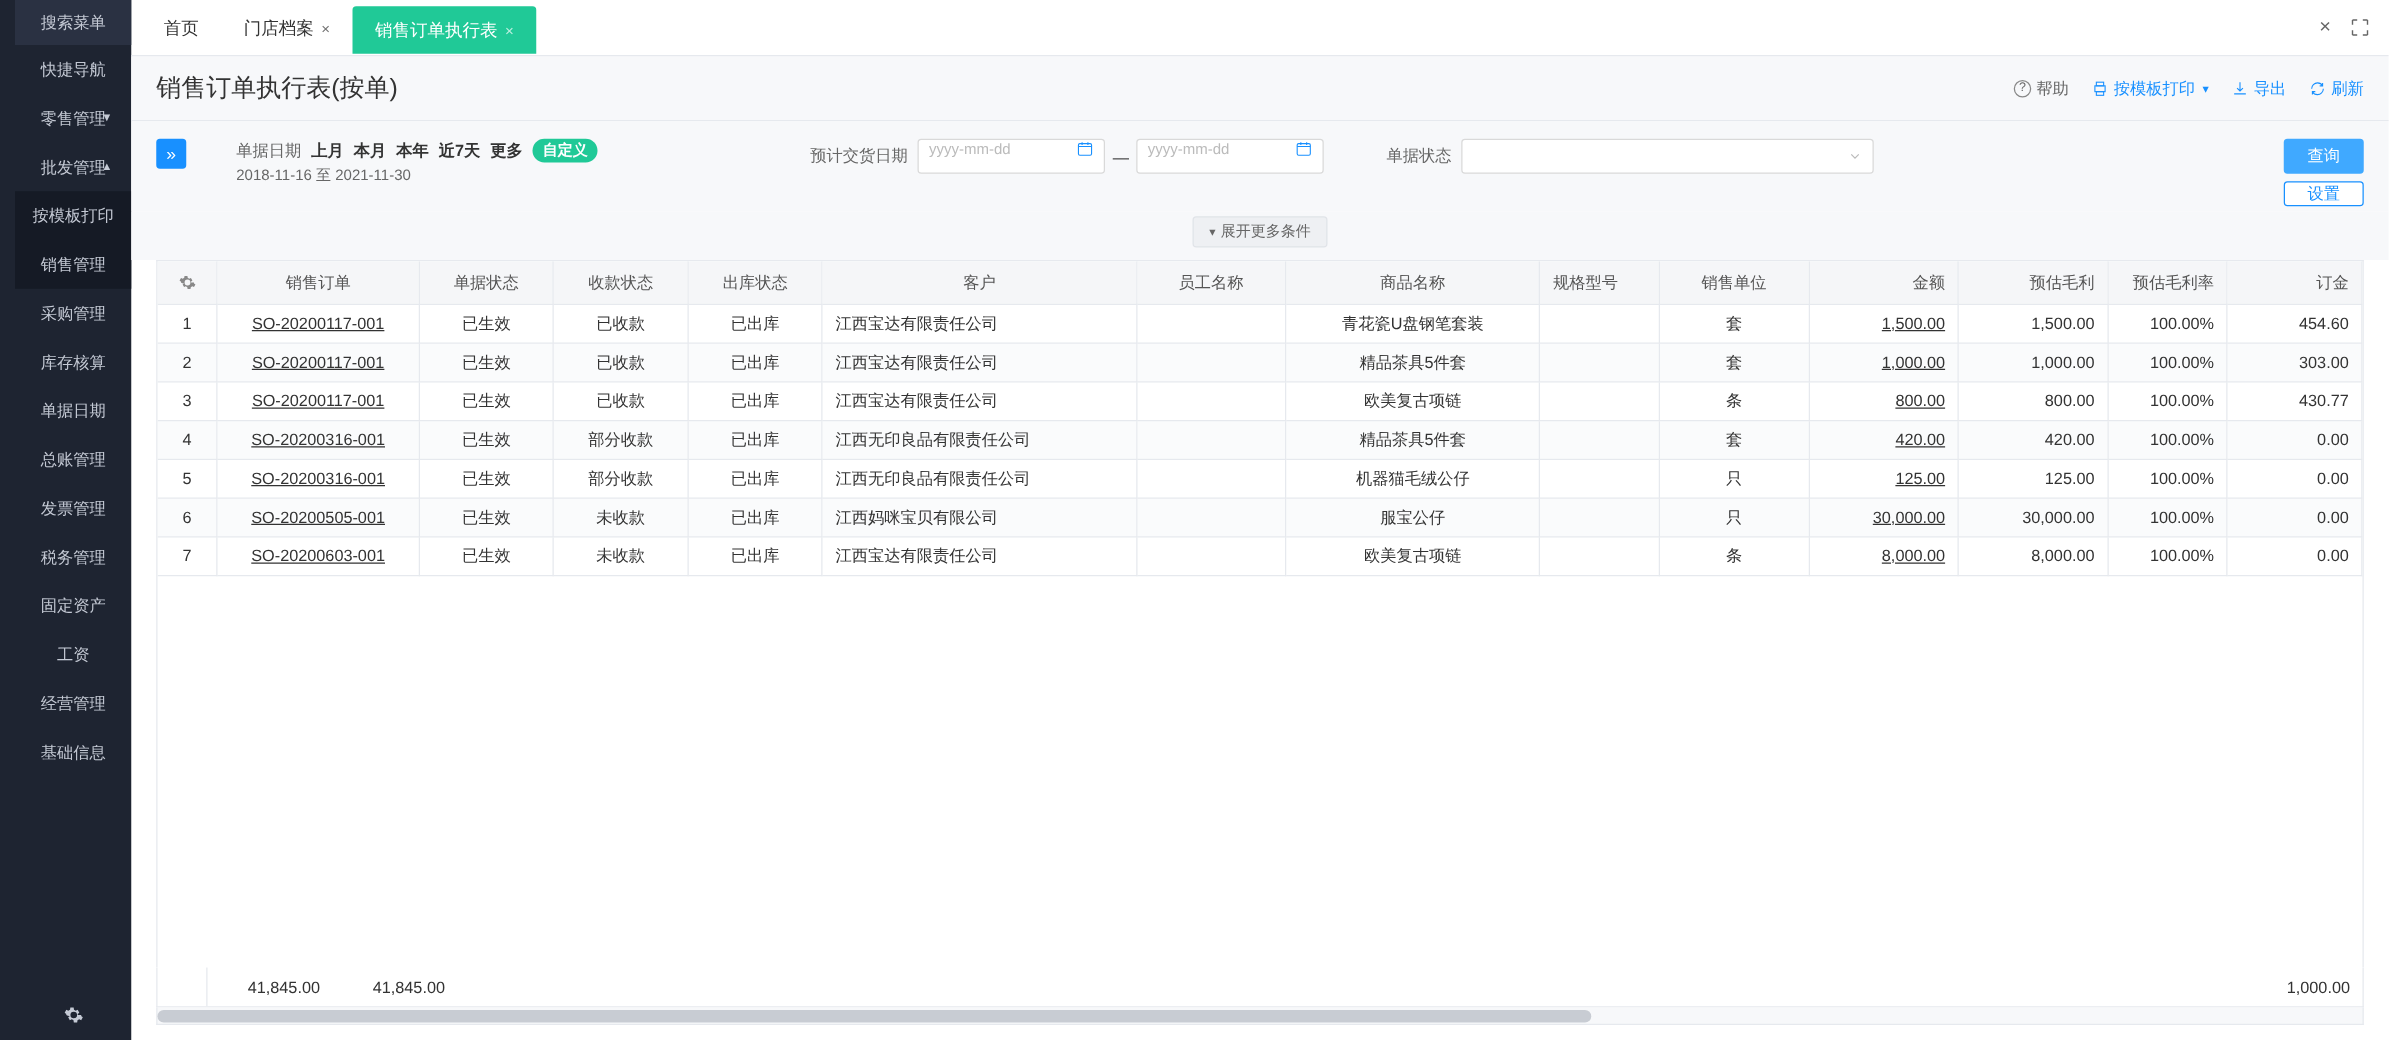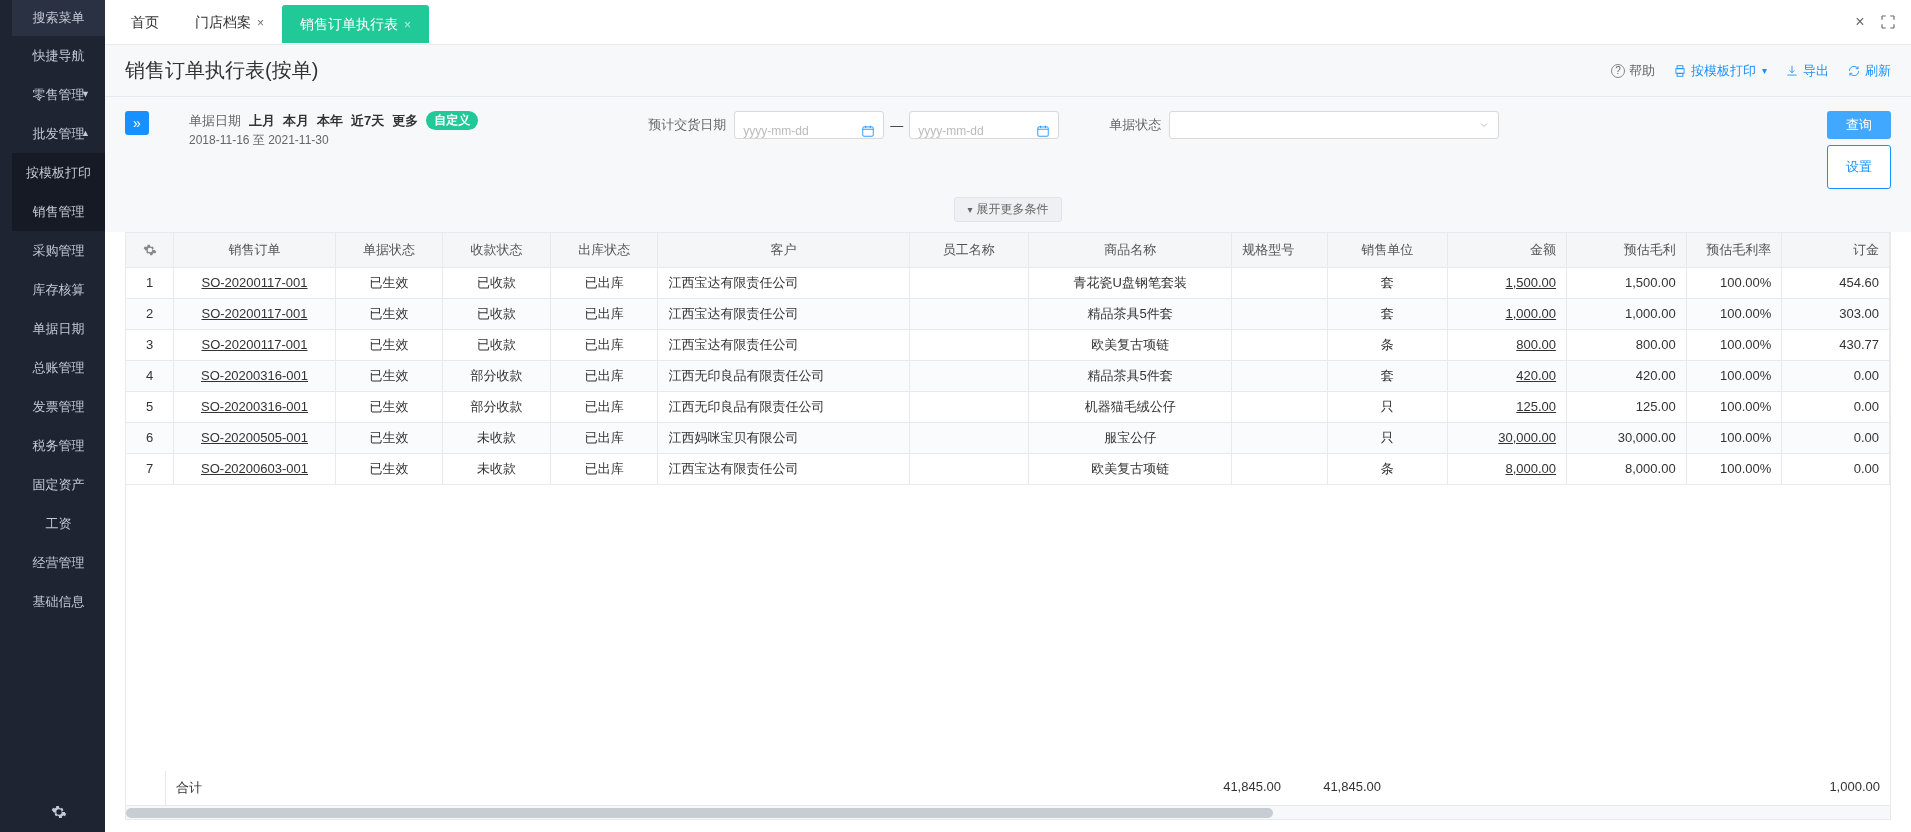--- a/index.html
+++ b/index.html
@@ -41,29 +41,29 @@
     
     .filter-bar { display: flex; align-items: flex-start; padding: 14px 20px 4px 20px; background: #f7f8fa; gap: 10px; flex-wrap: wrap; }
     .collapse-btn { width: 24px; height: 24px; background: #1890ff; border-radius: 3px; display: flex; align-items: center; justify-content: center; cursor: pointer; color: #fff; font-size: 14px; flex-shrink: 0; margin-right: 30px; }
     .filter-group { display: flex; align-items: center; gap: 8px; }
     .filter-label { color: #666; font-size: 13px; white-space: nowrap; }
     .date-presets { display: flex; gap: 8px; align-items: center; color: #333; font-weight: bold; }
     .date-preset { cursor: pointer; }
     .custom-badge { background: #20c997; color: #fff; padding: 1px 8px; border-radius: 10px; font-size: 12px; }
     .date-range-text { color: #666; font-size: 12px; margin-top: 2px; }
     .date-input-wrap { display: flex; align-items: center; gap: 6px; }
-    .date-input { width: 150px; height: 28px; border: 1px solid #d9d9d9; border-radius: 3px; padding: 0 8px; color: #bbb; background: #fff; display: flex; align-items: flex-end; justify-content: space-between; cursor: pointer; font-size: 12px; }
+    .date-input { width: 150px; height: 28px; border: 1px solid #d9d9d9; border-radius: 3px; padding: 0 8px; color: #bbb; background: #fff; display: flex; align-items: flex-start; justify-content: space-between; cursor: pointer; font-size: 12px; }
     .cal-icon { width: 14px; height: 14px; }
     .cal-icon svg { width: 100%; height: 100%; stroke: #1890ff; fill: none; stroke-width: 1.5; }
     .status-select { width: 330px; height: 28px; border: 1px solid #d9d9d9; border-radius: 3px; background: #fff; display: flex; align-items: center; justify-content: flex-end; padding: 0 8px; cursor: pointer; }
     .chevron { width: 12px; height: 12px; }
     .chevron svg { width: 100%; height: 100%; stroke: #bbb; fill: none; stroke-width: 2; }
     .filter-right { margin-left: auto; display: flex; flex-direction: column; gap: 6px; }
     .btn-primary { background: #40a9ff; color: #fff; border: none; border-radius: 3px; padding: 5px 18px; cursor: pointer; font-size: 13px; }
-    .btn-outline { background: #fff; color: #1890ff; border: 1px solid #1890ff; border-radius: 3px; padding: 12px 18px; cursor: pointer; font-size: 13px; }
+    .btn-outline { background: #fff; color: #1890ff; border: 1px solid #1890ff; border-radius: 3px; padding: 0 18px; cursor: pointer; font-size: 13px; }
     
     
     .expand-filters { text-align: center; background: #f7f8fa; padding: 4px 0 10px; }
     .expand-filters-btn { display: inline-flex; align-items: center; gap: 4px; background: #eef0f3; border: 1px solid #e0e3e8; border-radius: 3px; padding: 3px 12px; cursor: pointer; color: #666; font-size: 12px; }
     
     
     .table-wrap { flex: 1; display: flex; flex-direction: column; padding: 0 20px 12px; min-height: 0; }
     .table-scroll { flex: 1; overflow: auto; border: 1px solid #e6e9ee; border-bottom: none; }
     table { border-collapse: collapse; width: 100%; table-layout: fixed; }
     th, td { border-right: 1px solid #e6e9ee; border-bottom: 1px solid #e6e9ee; padding: 6px 10px; font-size: 13px; white-space: nowrap; overflow: hidden; text-overflow: ellipsis; }
@@ -369,21 +369,20 @@
                 <td class="col-amt"><a>8,000.00</a></td>
                 <td class="col-profit">8,000.00</td>
                 <td class="col-rate">100.00%</td>
                 <td class="col-dep">0.00</td>
               </tr>
             </tbody>
         </table>
       </div>
       <div class="table-footer">
         <div class="tf-idx"></div>
-        <div class="tf-label">合计</div>
         <div class="tf-num">41,845.00</div>
         <div class="tf-num2">41,845.00</div>
         <div class="tf-sp"></div>
         <div class="tf-dep">1,000.00</div>
       </div>
       <div class="hscroll">
           <div class="hscroll-thumb"></div>
         </div>
     </div>
   </div>

